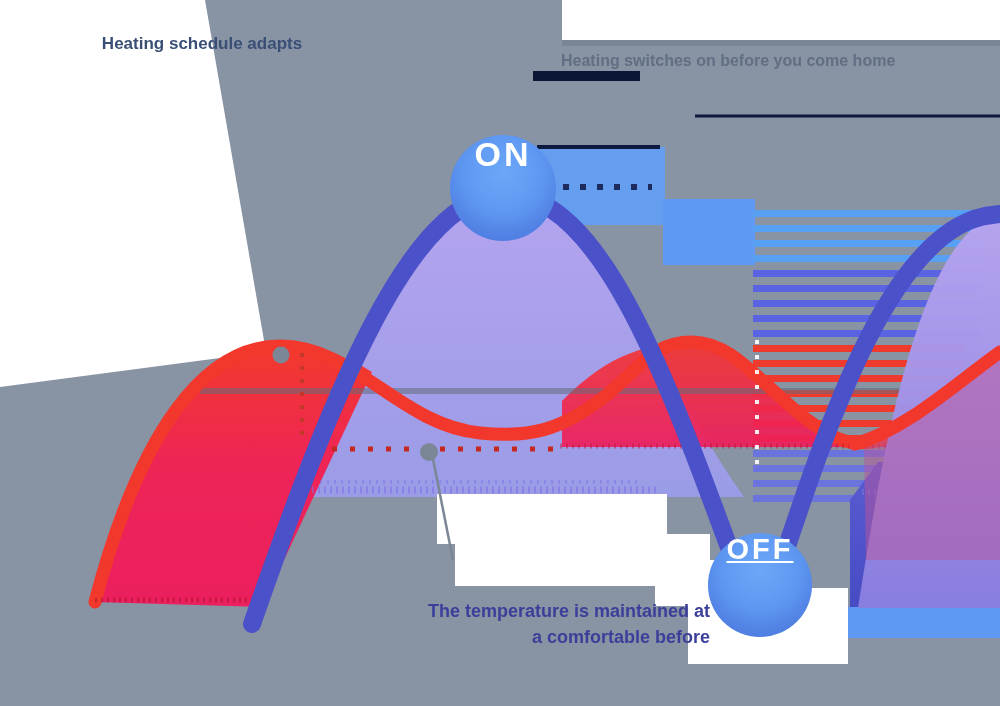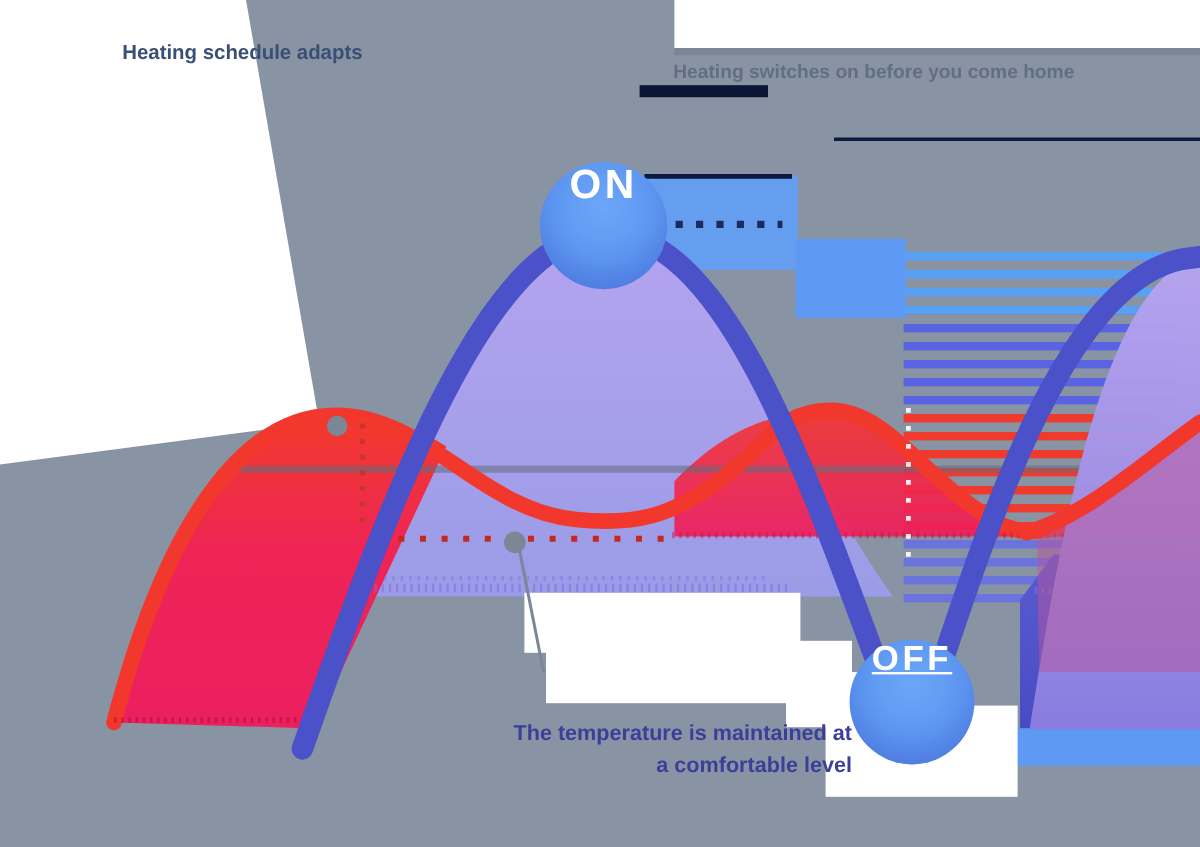--- a/index.html
+++ b/index.html
@@ -139,16 +139,16 @@
   </div>
 
   <div class="caption" id="caption-top-left">
     <div>Heating schedule adapts</div>
   </div>
   <div class="caption" id="caption-top-right">
     <span>Heating switches on before you come home</span>
   </div>
   <div class="caption" id="caption-bottom">
     <div>The temperature is maintained at</div>
-    <div>a comfortable level</div>
+    <div>a comfortable before</div>
   </div>
 
 </div>
 
 </body></html>

